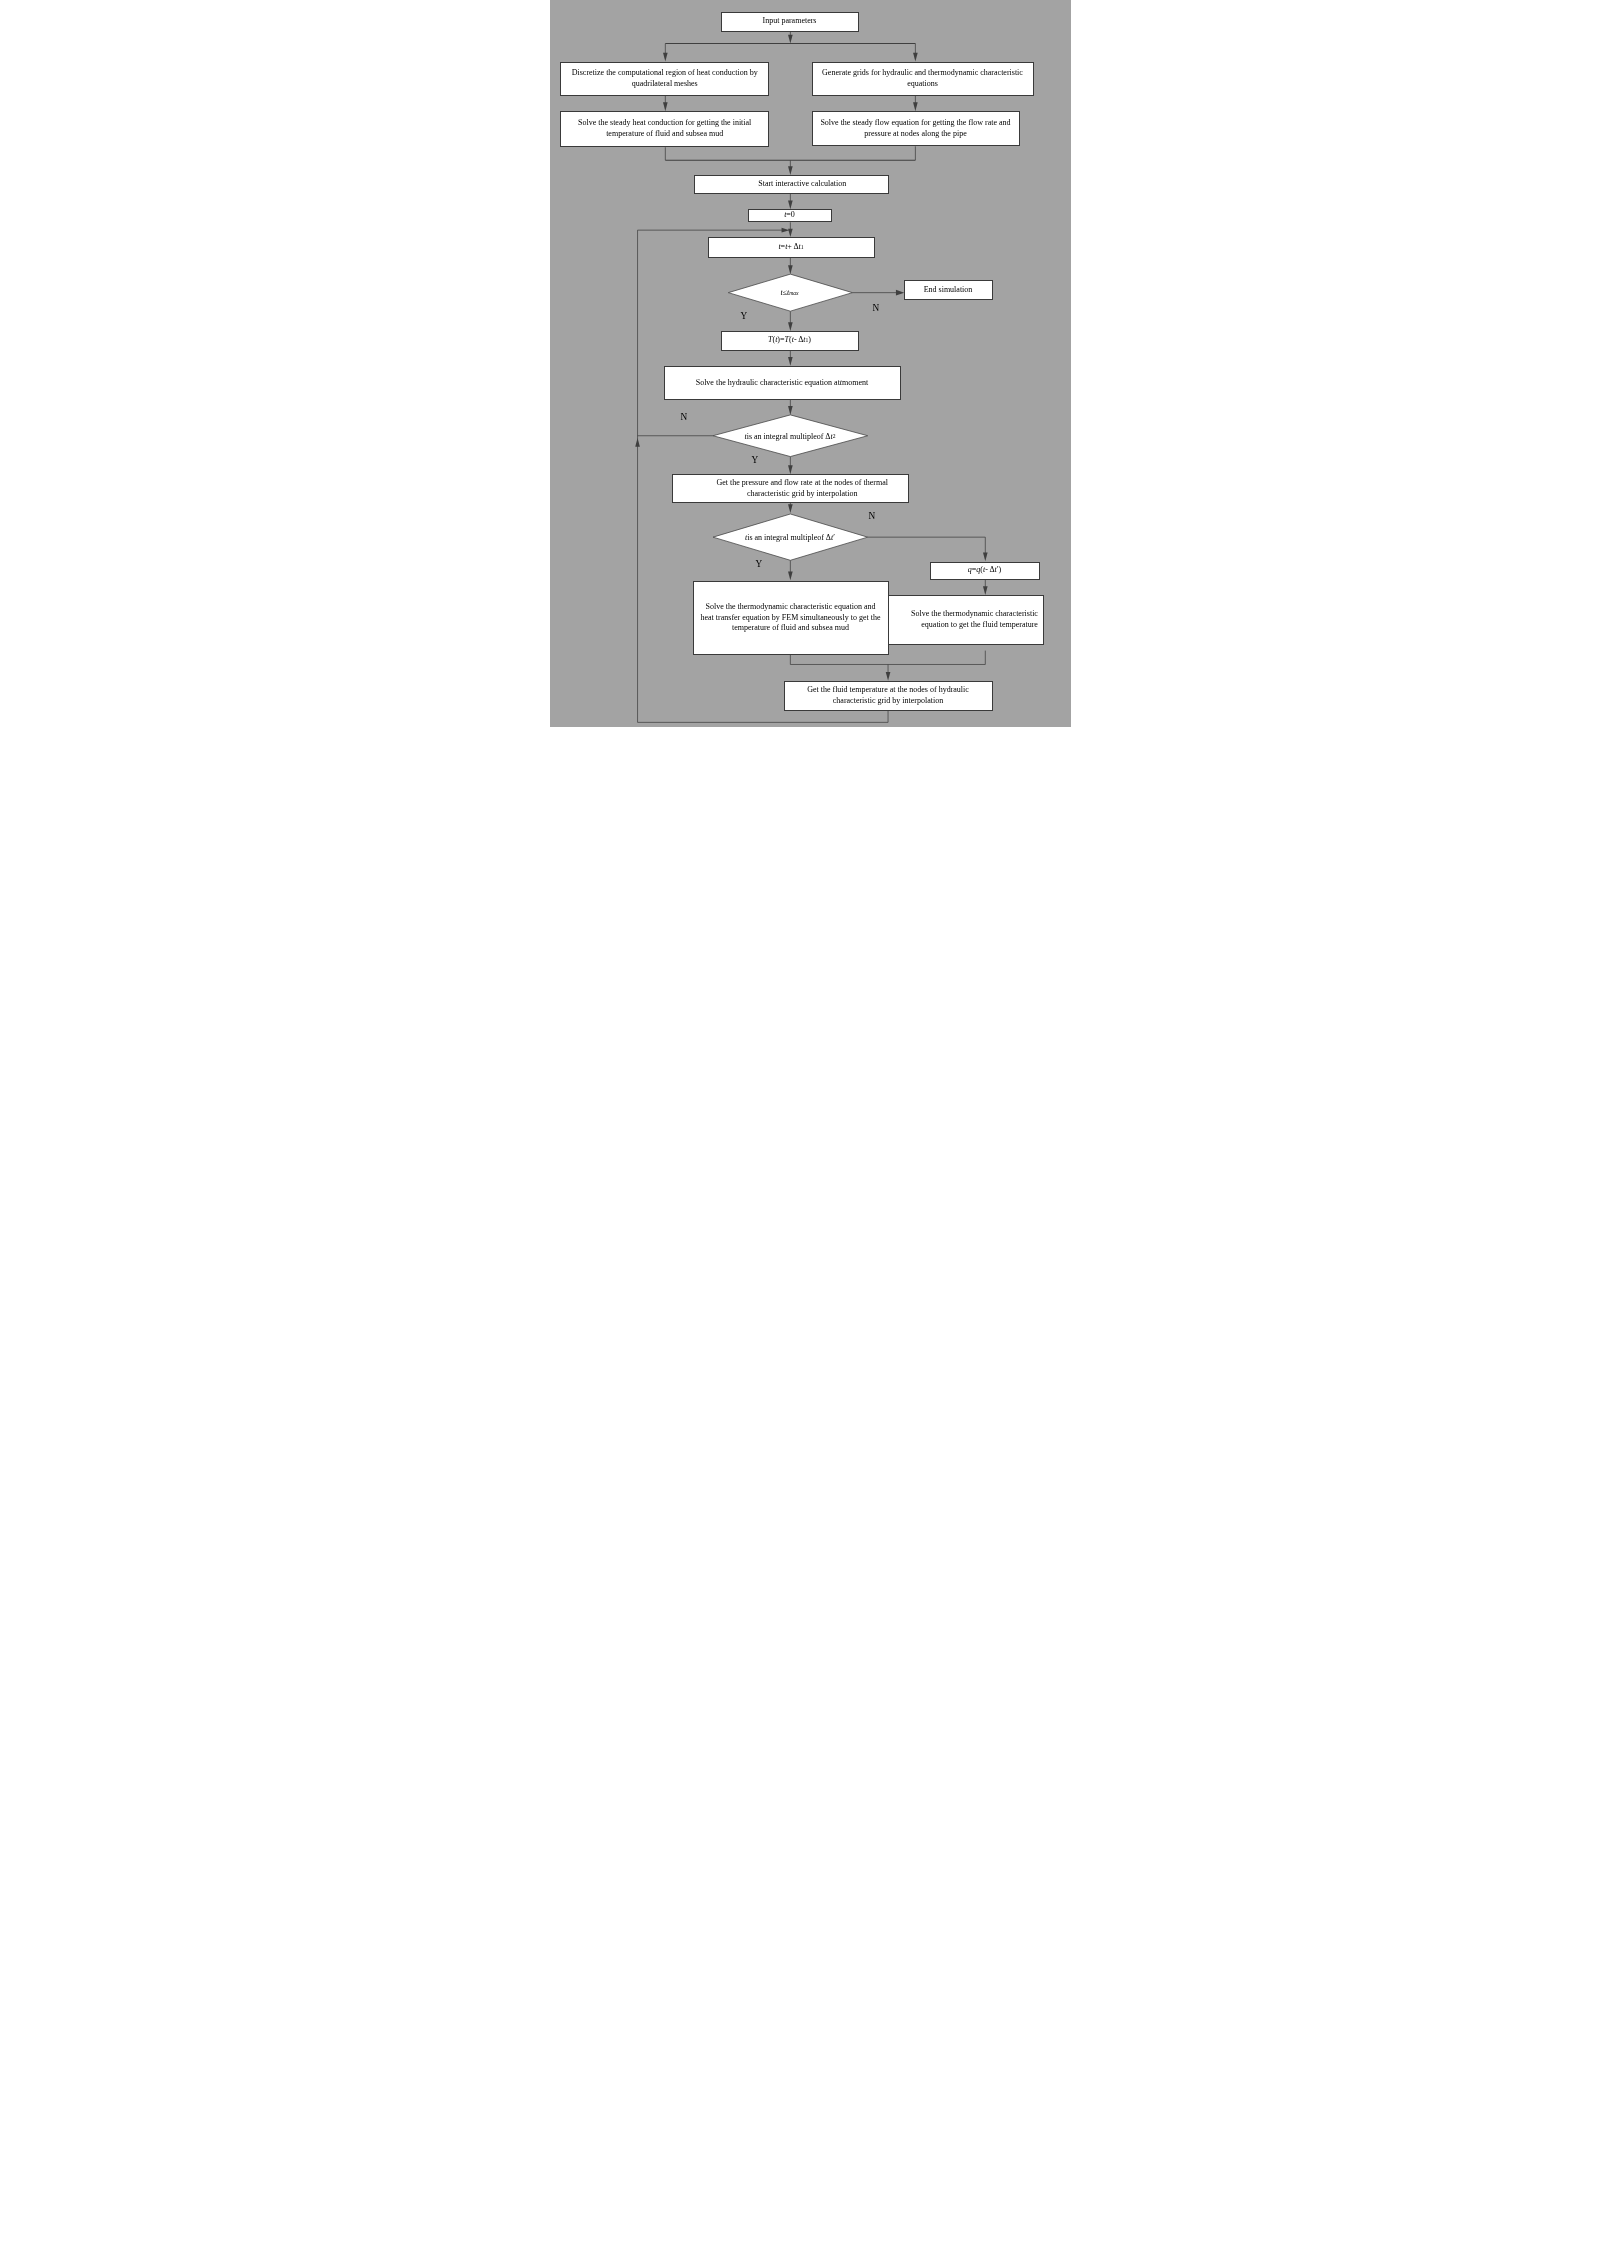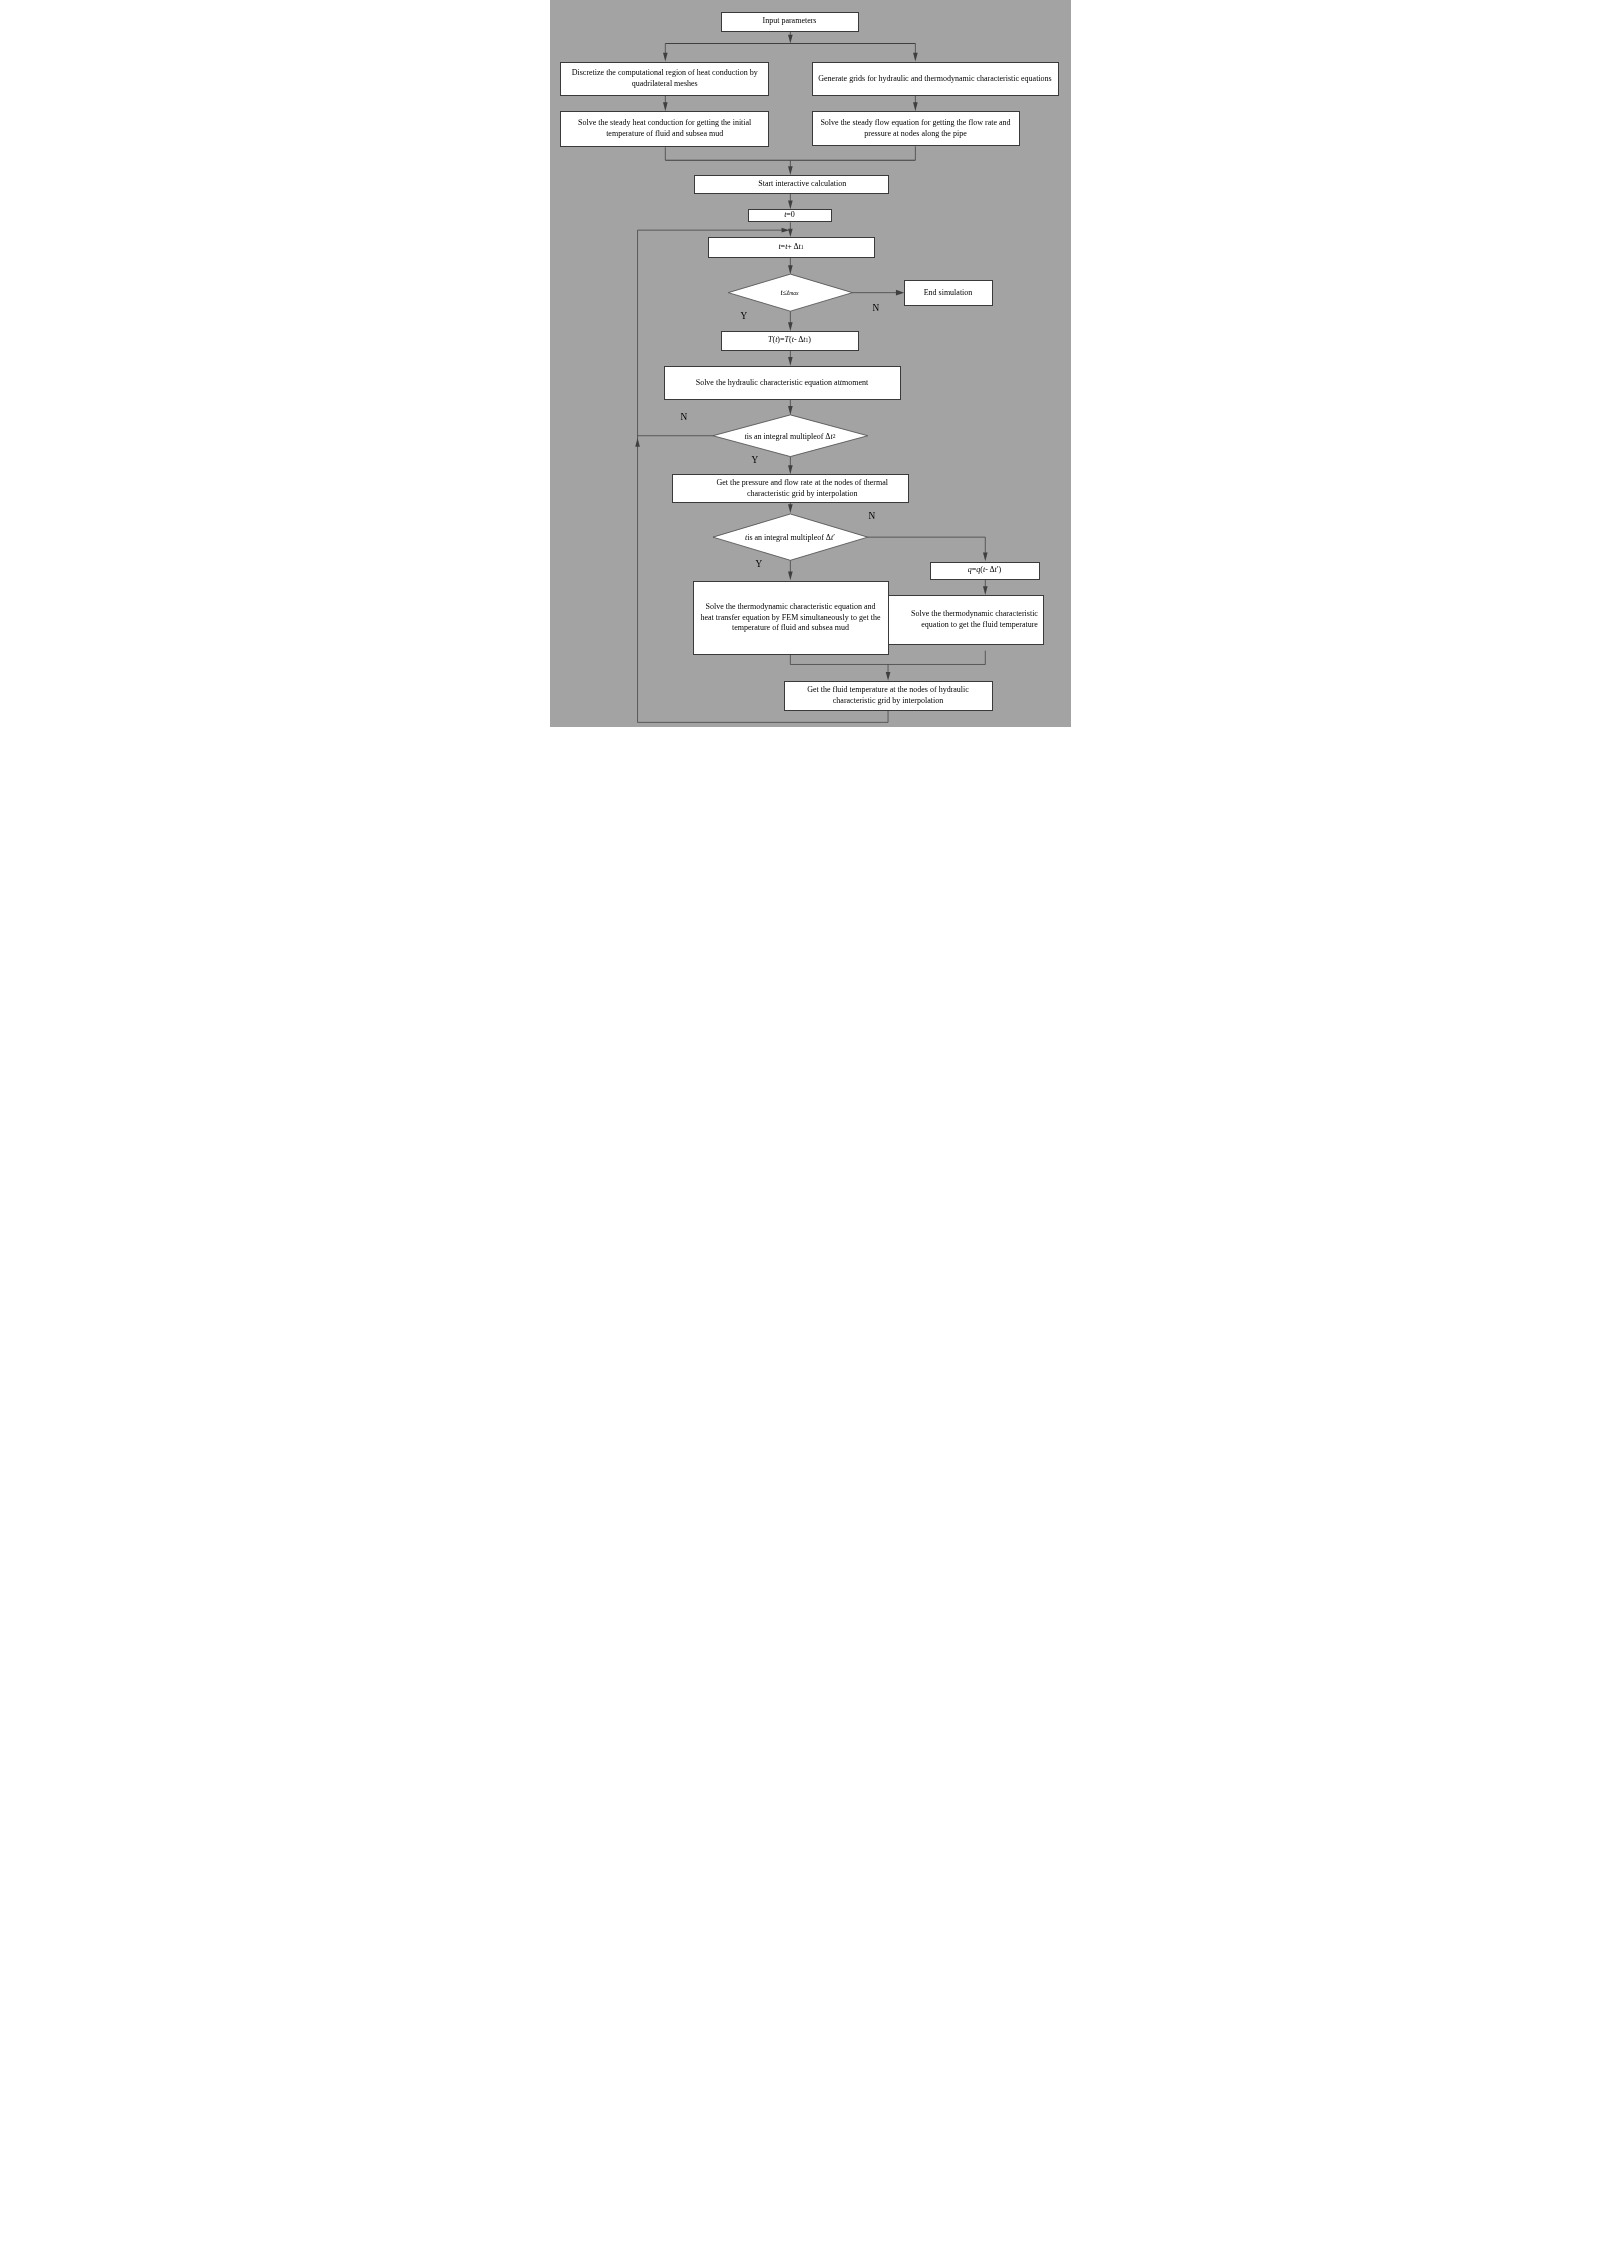--- a/index.html
+++ b/index.html
@@ -31,27 +31,27 @@
   }
   .branch{
     position:absolute;
     font-size:9.3px;
     line-height:1;
   }
   sub{font-size:70%;}
   
   #n-input        {left:171px;top:11.6px;  width:138px;height:20px;}
   #n-discretize   {left:10.7px; top:62px; width:209px;height:34px;}
-  #n-generate     {left:262px;top:62px; width:247px;height:34px;}
+  #n-generate     {left:262px;top:62px; width:222px;height:34px;}
   #n-steady-heat  {left:10.7px; top:111px; width:209px;height:36px;}
   #n-steady-flow  {left:262px;top:111px; width:208px;height:35px;}
   #n-start        {left:144px;top:175px; width:195px;height:18.5px;padding-left:27px;}
   #n-t0           {left:198px;top:209px; width:84px;height:13px;}
   #n-tinc         {left:158px;top:237px; width:167px;height:21px;}
-  #n-end          {left:354px;top:280px; width:89px;height:26px;}
+  #n-end          {left:354px;top:280px; width:89px;height:20px;}
   #n-T            {left:171px;top:331px; width:138px;height:19.5px;}
   #n-hydraulic    {left:114px;top:366px; width:237px;height:34px;text-align:center;}
   #n-pressure     {left:122px;top:474px;width:237px;height:29px;padding-left:29px;}
   #n-q            {left:380px;top:562px;width:110px;height:17.6px;}
   #n-fem          {left:143px;top:581px;width:196px;height:74px;}
   #n-thermo       {left:338px;top:595px;width:156px;height:50px;text-align:right;}
   #n-interp       {left:234px;top:681px;width:209px;height:30px;}
   
   #d1-label{left:178px;top:283px; width:124px;height:20.4px;}
   #d2-label{left:183px;top:424px; width:115px;height:26px;}

